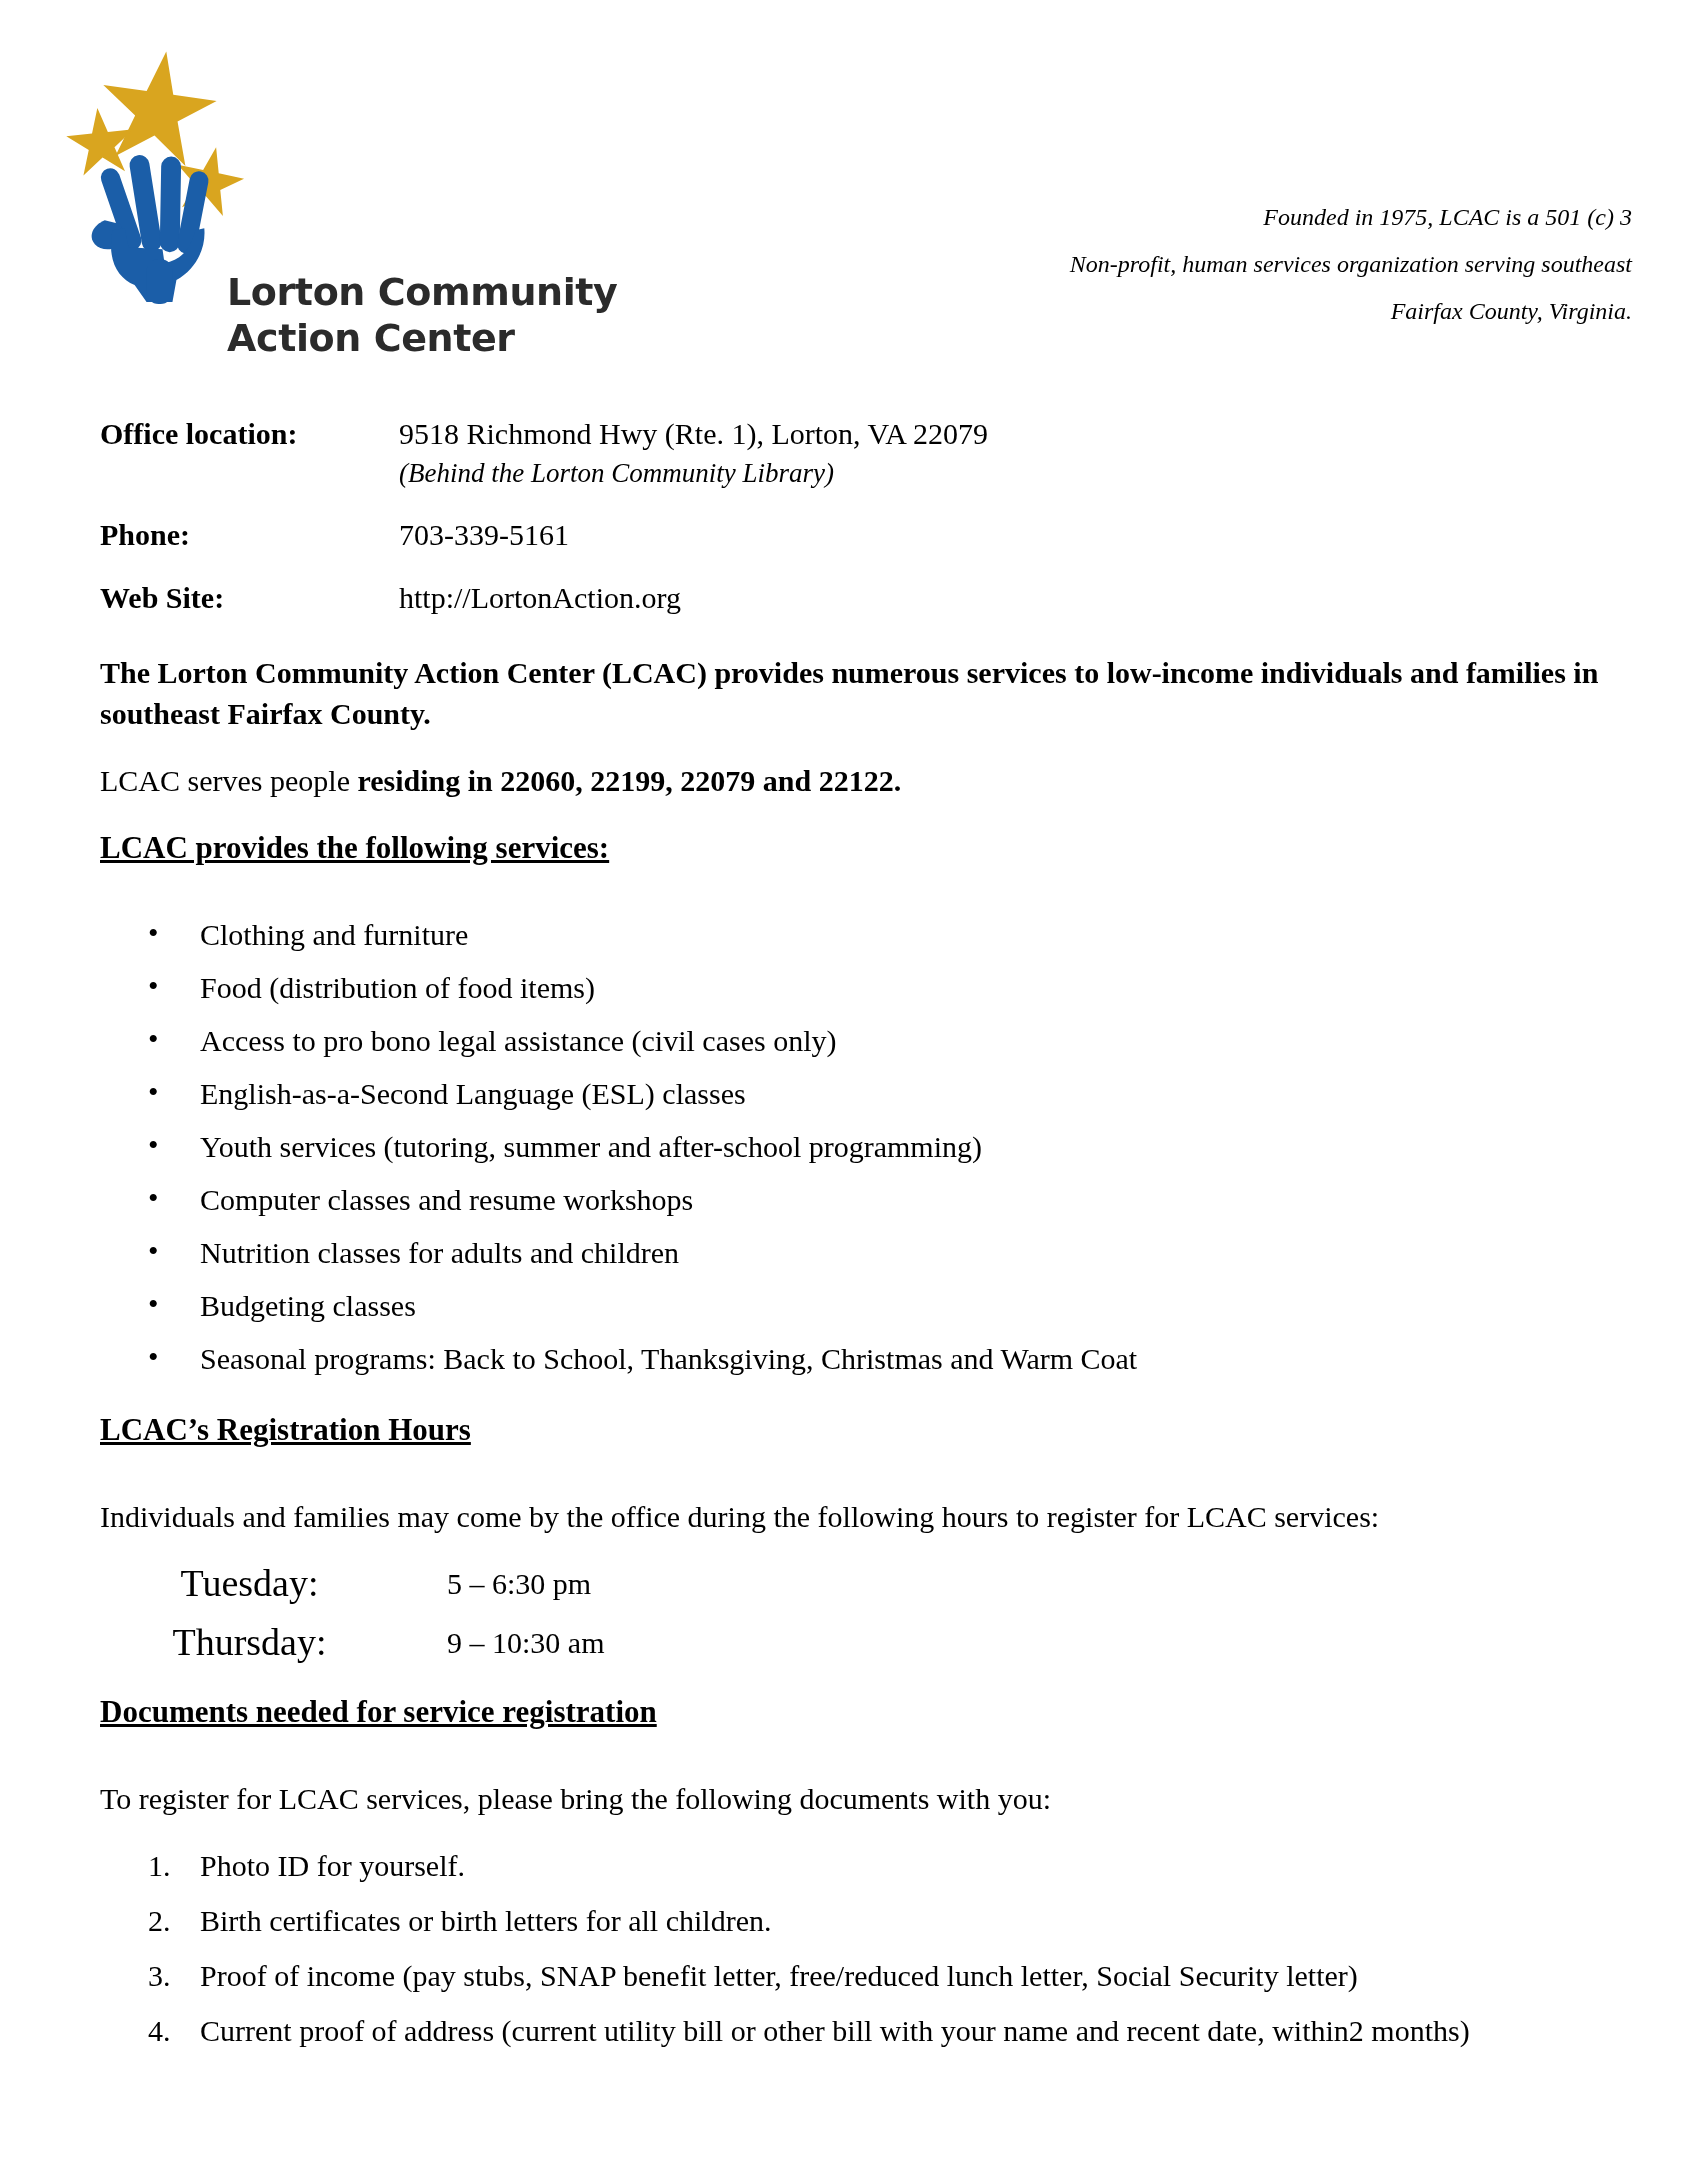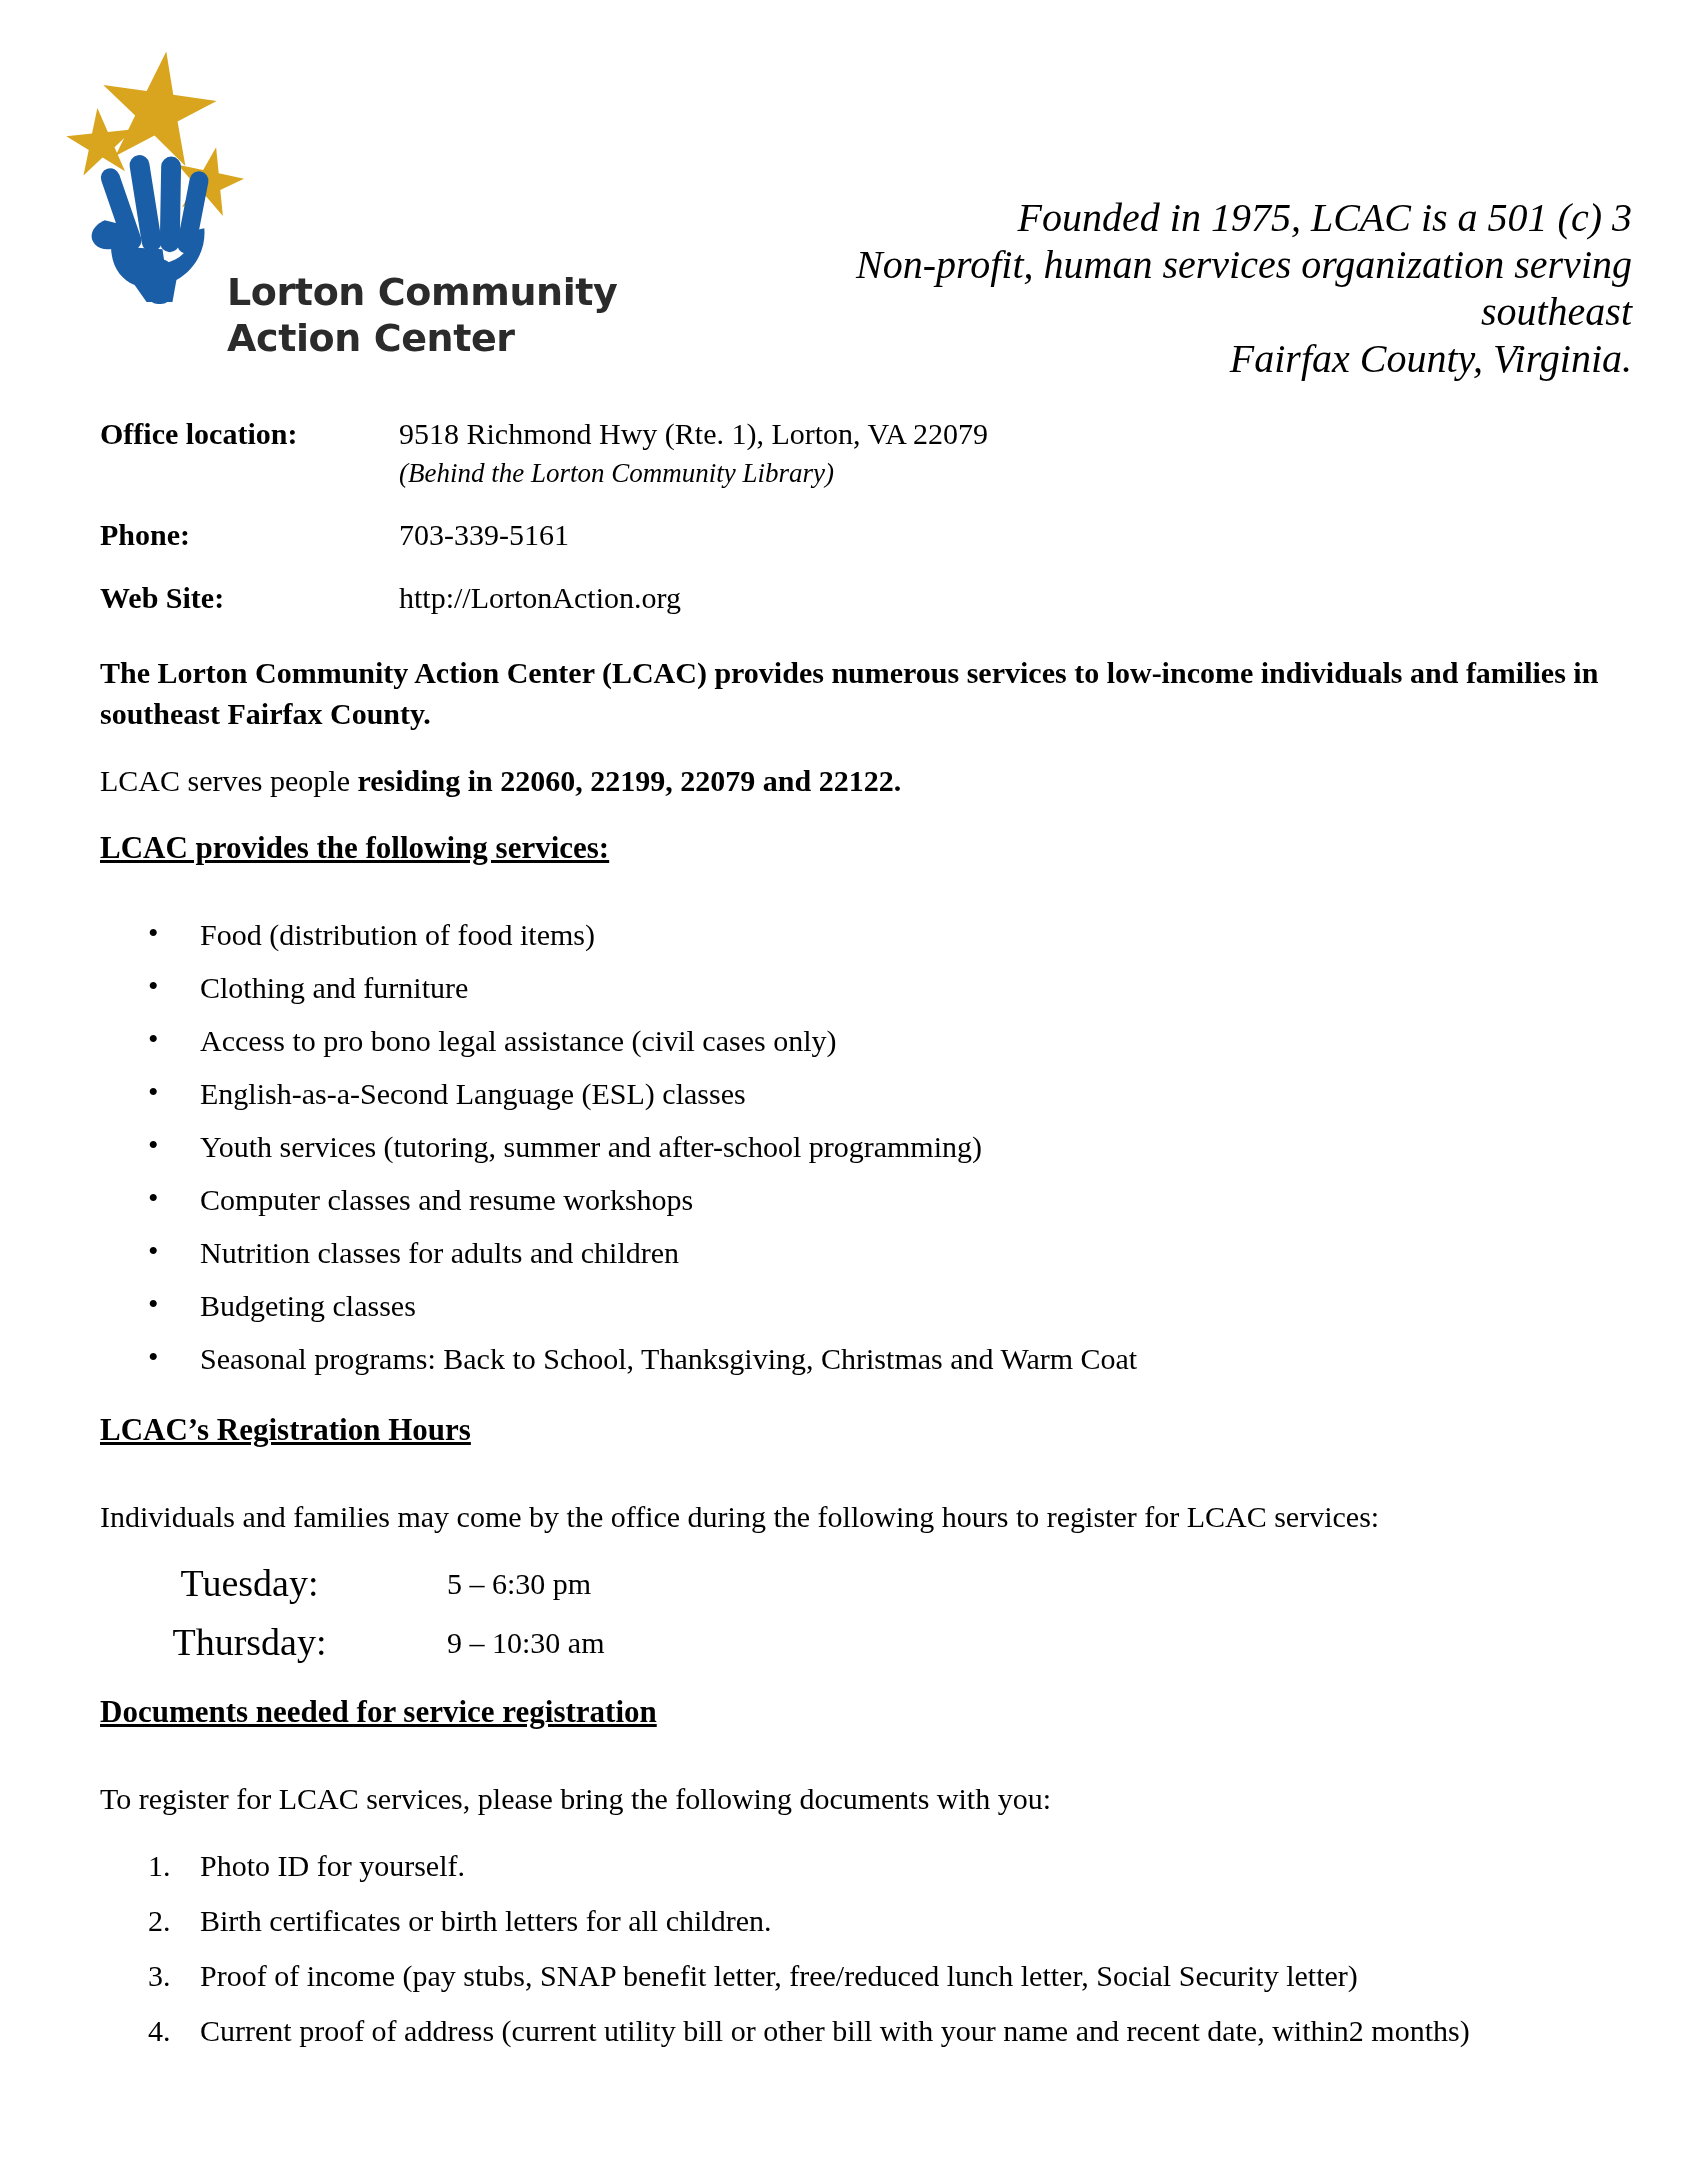--- a/index.html
+++ b/index.html
@@ -59,21 +59,21 @@
   .logo-text .l2 { display: block; }
 
   .tagline {
     position: absolute;
     right: 60px;
     top: 194px;
     width: 896px;
     text-align: right;
     font-family: "Liberation Serif", "DejaVu Serif", serif;
     font-style: italic;
-    font-size: 40px;
+    font-size: 24px;
     line-height: 47px;
     color: #000;
   }
   .tagline span { display: block; }
 
   
   .contact {
     position: absolute;
     left: 100px;
     top: 413px;
@@ -270,22 +270,22 @@
 
     <p class="para">
       <span>LCAC serves people </span><b>residing in 22060, 22199, 22079 and 22122.</b>
     </p>
 
     <div class="section-head-wrap">
       <span class="section-head">LCAC provides the following services:</span>
     </div>
 
     <ul class="services">
+      <li>Clothing and furniture</li>
       <li>Food (distribution of food items)</li>
-      <li>Clothing and furniture</li>
       <li>Access to pro bono legal assistance (civil cases only)</li>
       <li>English-as-a-Second Language (ESL) classes</li>
       <li>Youth services (tutoring, summer and after-school programming)</li>
       <li>Computer classes and resume workshops</li>
       <li>Nutrition classes for adults and children</li>
       <li>Budgeting classes</li>
       <li>Seasonal programs: Back to School, Thanksgiving, Christmas and Warm Coat</li>
     </ul>
 
     <div class="section-head-wrap">

